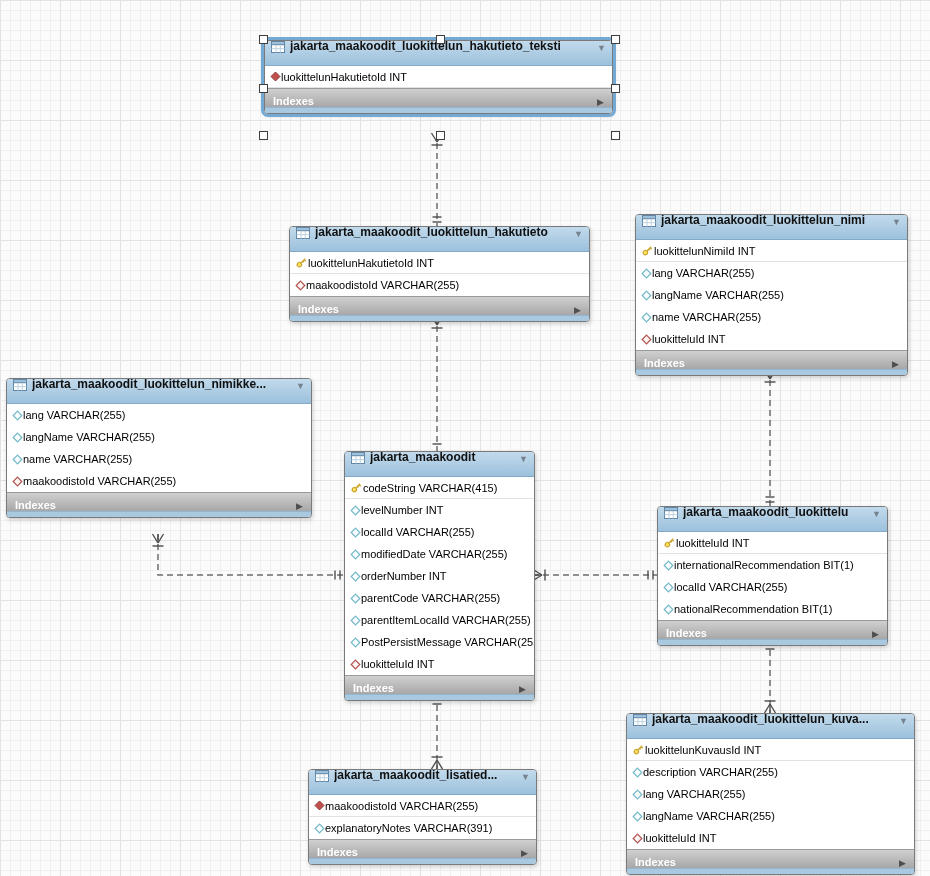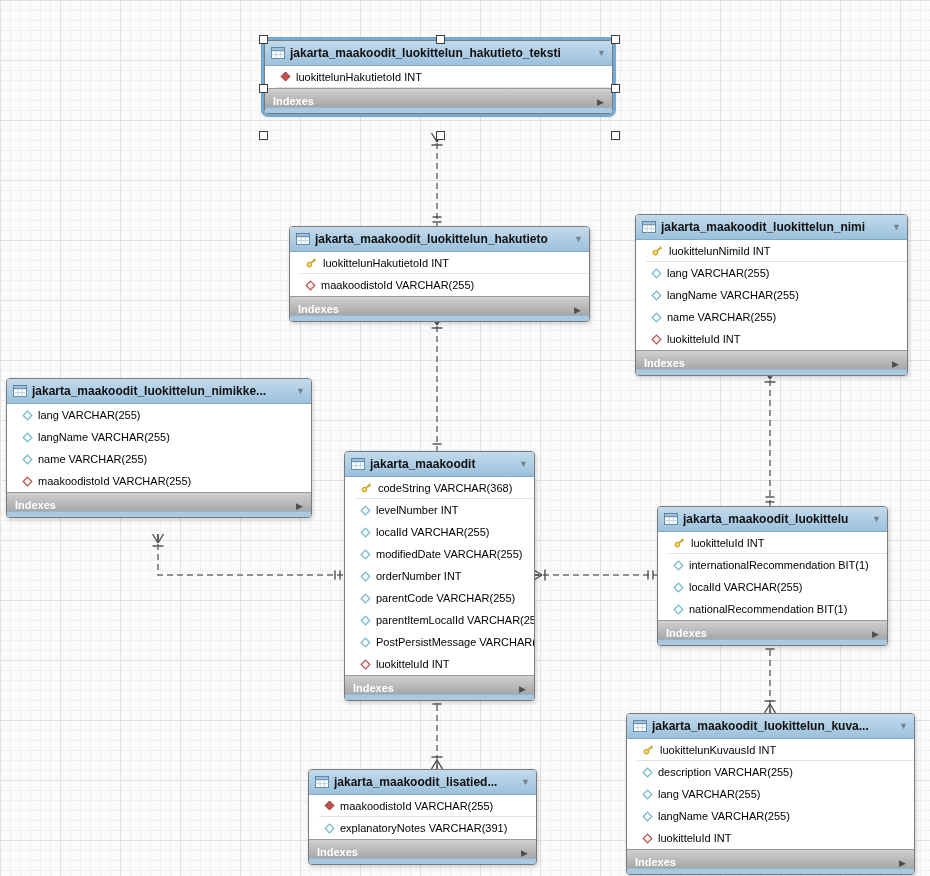--- a/index.html
+++ b/index.html
@@ -11,28 +11,28 @@
       linear-gradient(to bottom,#e2e2e2 1px,transparent 1px),
       linear-gradient(to right,#efefef 1px,transparent 1px),
       linear-gradient(to bottom,#efefef 1px,transparent 1px);
     background-size:60px 60px,60px 60px,10px 10px,10px 10px;
     font-family:"Liberation Sans",sans-serif;
   }
   #conn-svg{position:absolute;left:0;top:0;}
   .dbtable{position:absolute;background:#fff;border:1px solid #7a7a7a;border-radius:4px;
     box-shadow:1px 2px 4px rgba(0,0,0,0.18);}
   .dbtable.selected{outline:3px solid #74a9d4;}
-  .thead{height:22px;display:flex;align-items:center;gap:5px;padding:12px 6px;
+  .thead{height:22px;display:flex;align-items:flex-end;gap:5px;padding:12px 6px;
     background:linear-gradient(#c2daec,#9cc1dc);border-bottom:1px solid #82aac8;
     border-radius:3px 3px 0 0;box-sizing:border-box;}
   .ticon{display:flex;align-items:center;}
   .ttitle{font-weight:bold;font-size:12px;color:#101010;white-space:nowrap;overflow:hidden;flex:1;}
   .tarrow{color:#76828e;font-size:9px;line-height:1;}
-  .trow{height:22px;display:flex;align-items:center;gap:5px;padding:0 5px;
-    font-size:11px;color:#000;box-sizing:border-box;white-space:nowrap;overflow:hidden;margin-left:10px;}
+  .trow{height:22px;display:flex;align-items:center;padding:0 5px;
+    font-size:11px;color:#000;box-sizing:border-box;white-space:nowrap;overflow:hidden;}
   .trow.sep{border-bottom:1px solid #e2e2e2;}
   .ficon{display:flex;align-items:center;flex:none;}
   .tfoot{height:19px;display:flex;align-items:flex-end;justify-content:space-between;
     padding:0 8px;background:linear-gradient(#d0d0d0,#a7a7a7);border-top:1px solid #9a9a9a;
     color:#fff;font-weight:bold;font-size:11px;box-sizing:border-box;}
   .farrow{color:#4e4e4e;font-size:9px;font-weight:normal;line-height:1;}
   .tstrip{height:5px;background:#a9c9e0;border-top:1px solid #8fb6d2;border-radius:0 0 3px 3px;}
   .handle{position:absolute;width:7px;height:7px;background:#fff;border:1px solid #3f3f3f;z-index:6;}
 </style>
 </head>
@@ -308,21 +308,21 @@
       <div class="tbody">
         <div class="trow sep">
           <span class="ficon">
             <svg width="13" height="13" viewBox="0 0 13 13">
               <g transform="rotate(45 6.5 6.5)">
                 <circle cx="6.5" cy="9.5" r="2.2" fill="#ffe066" stroke="#c9a227" stroke-width="1.1"></circle>
                 <path d="M6.5 7.3 L6.5 1.3 M6.5 2.6 L8.6 2.6 M6.5 4.6 L8 4.6" stroke="#c9a227" stroke-width="1.3" fill="none"></path>
               </g>
             </svg>
           </span>
-          <span>codeString VARCHAR(368)</span>
+          <span>codeString VARCHAR(415)</span>
         </div>
         <div class="trow">
           <span class="ficon">
             <svg width="11" height="11" viewBox="0 0 11 11">
               <path d="M5.5 1.2 L9.8 5.5 L5.5 9.8 L1.2 5.5 Z" fill="#fbfeff" stroke="#72b8c8" stroke-width="1.2"></path>
             </svg>
           </span>
           <span>levelNumber INT</span>
         </div>
         <div class="trow">

